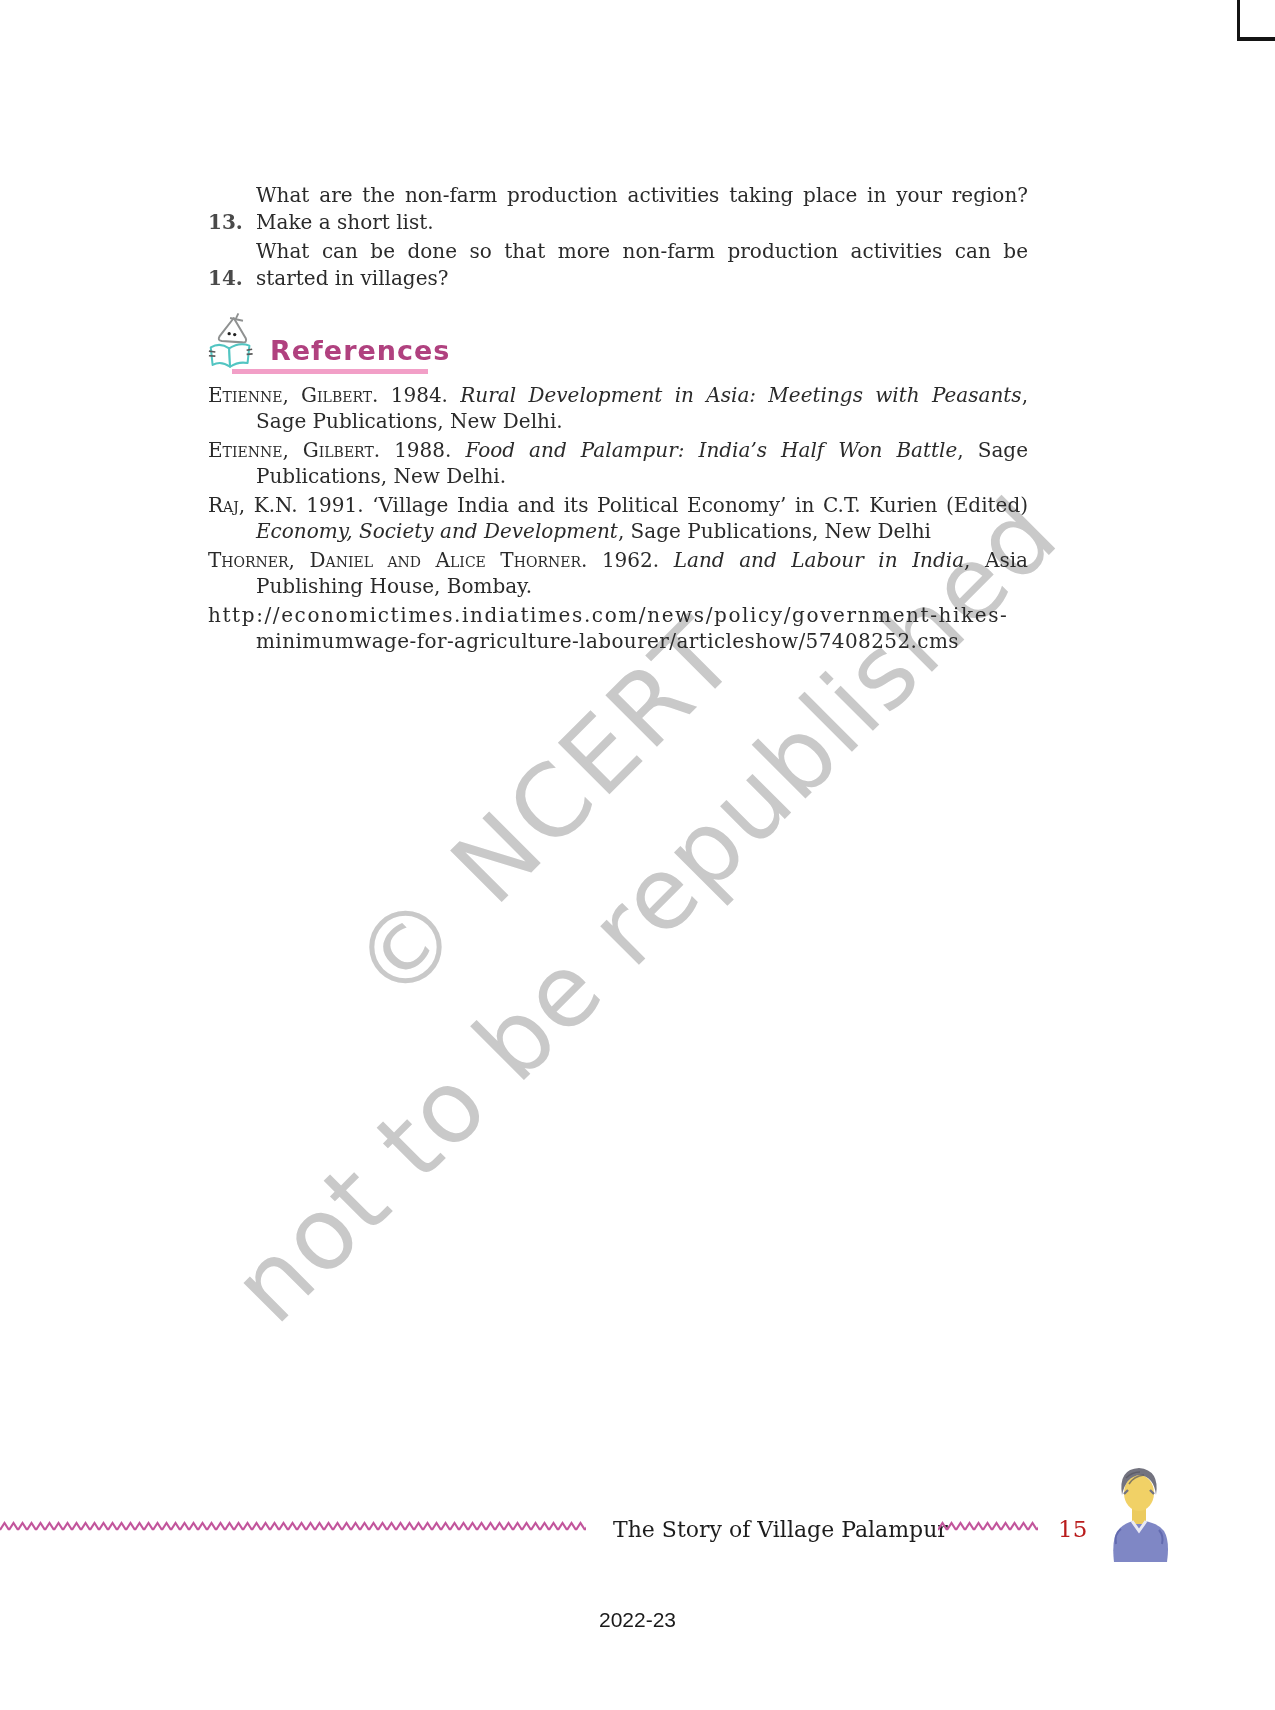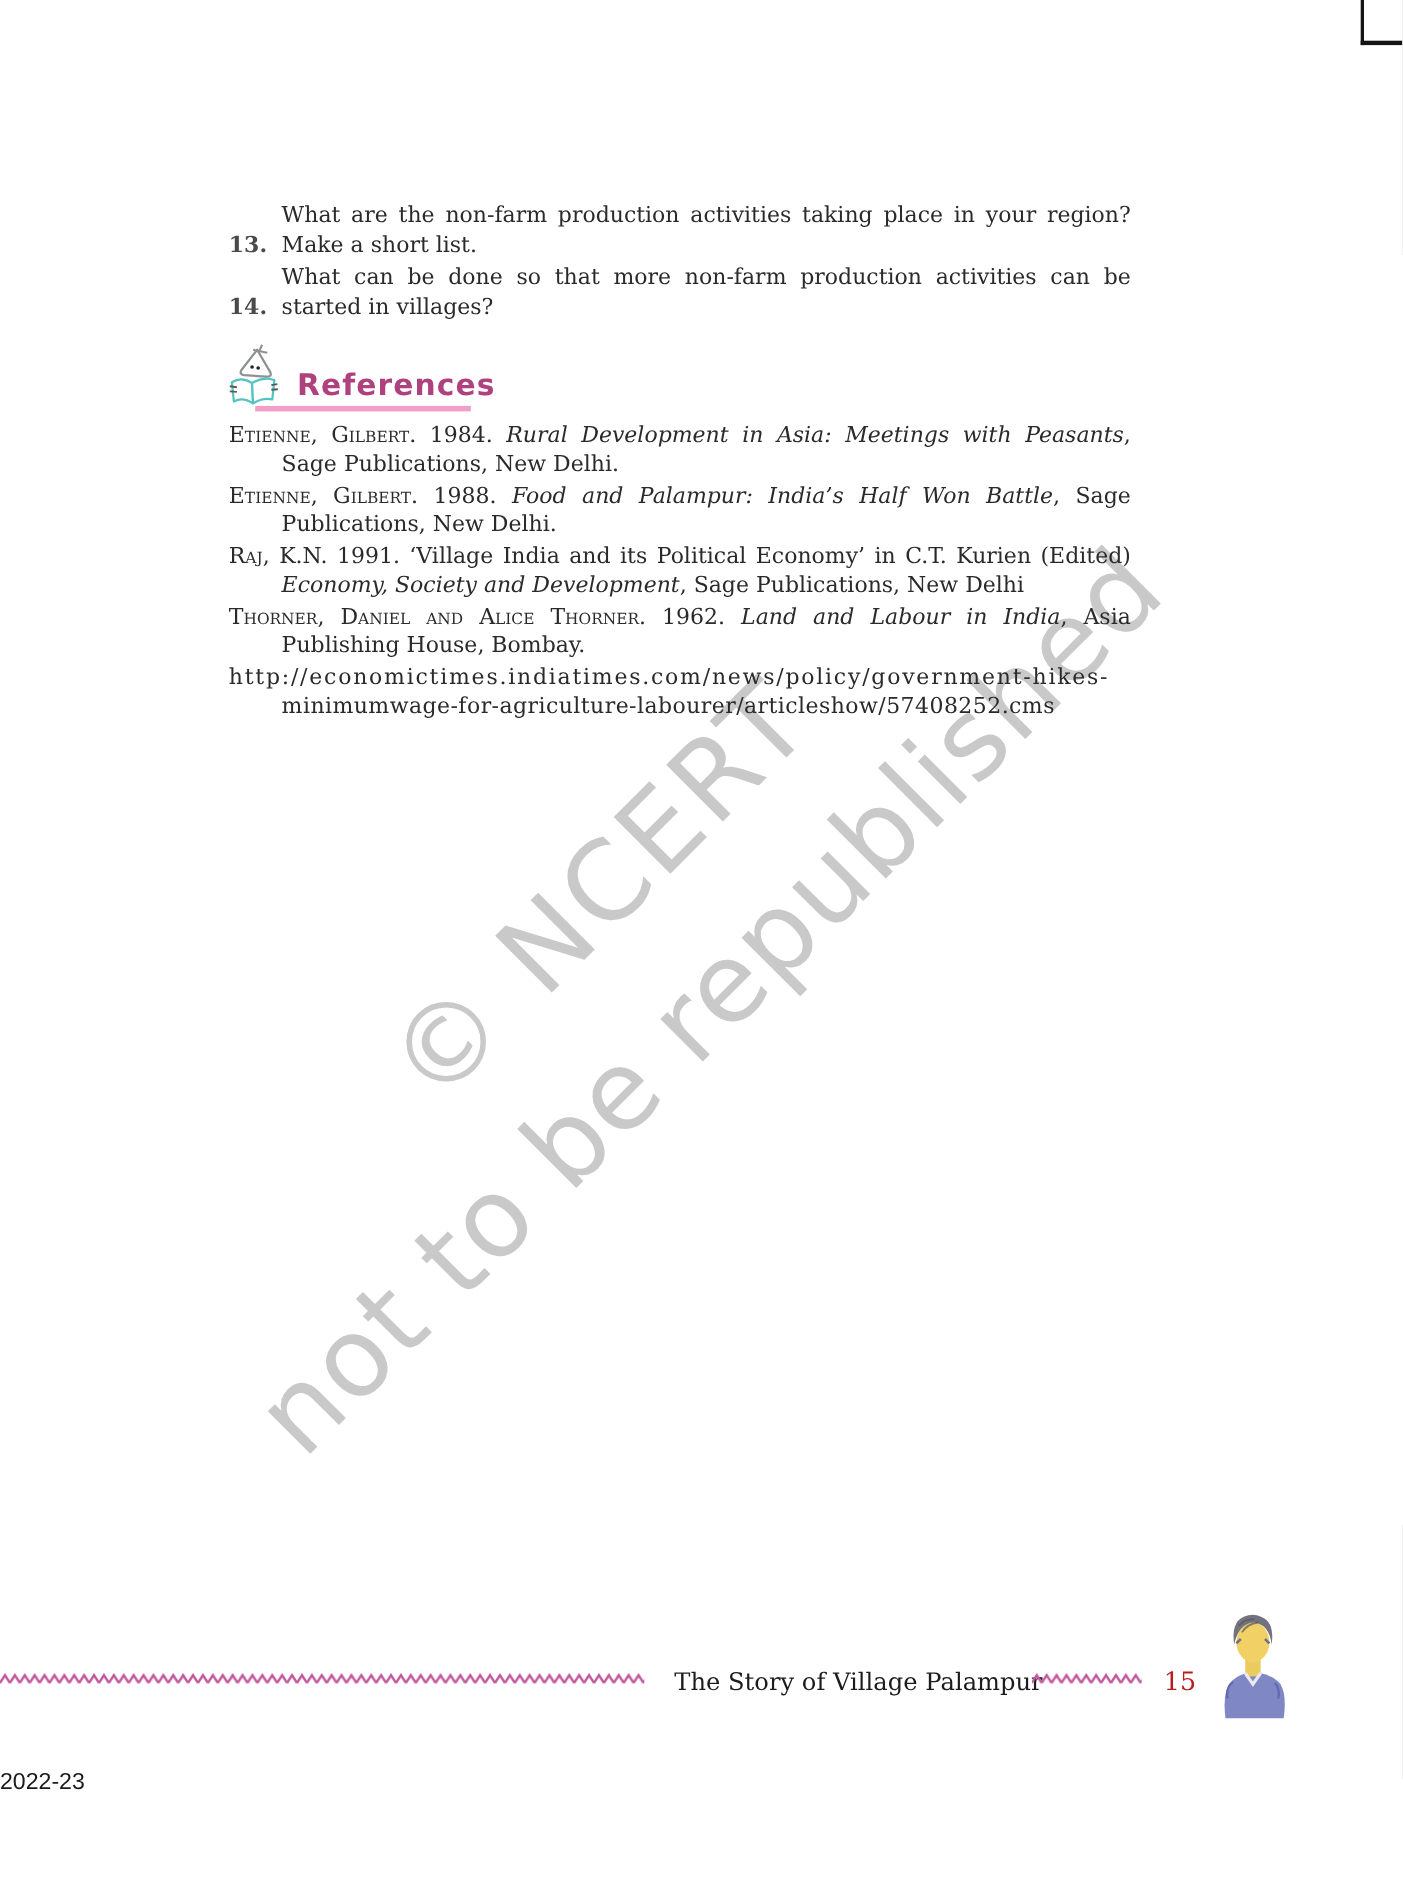--- a/index.html
+++ b/index.html
@@ -61,21 +61,21 @@
   
   .footer-squiggle-long{position:absolute;left:0;top:1520px;width:586px;height:14px;z-index:2;}
   .footer-squiggle-short{position:absolute;left:938px;top:1520px;width:100px;height:14px;z-index:2;}
   .footer-title{
     position:absolute;left:613px;top:1517px;font-size:22px;line-height:26px;color:#1c1c1c;z-index:2;white-space:nowrap;
   }
   .footer-pagenum{position:absolute;left:1058px;top:1516px;font-size:23px;color:#b91c1c;z-index:2;}
   .footer-person{position:absolute;left:1104px;top:1464px;width:70px;height:100px;z-index:2;}
 
   .year-stamp{
-    position:absolute;left:0;top:1608px;width:1275px;text-align:left;
+    position:absolute;left:0;top:1608px;width:1275px;text-align:center;
     font-family:"Liberation Sans","DejaVu Sans",sans-serif;font-size:21px;color:#1a1a1a;z-index:2;
   }
 </style>
 </head>
 <body>
 
 <div class="page">
 
   <div class="corner-v"></div>
   <div class="corner-h"></div>

